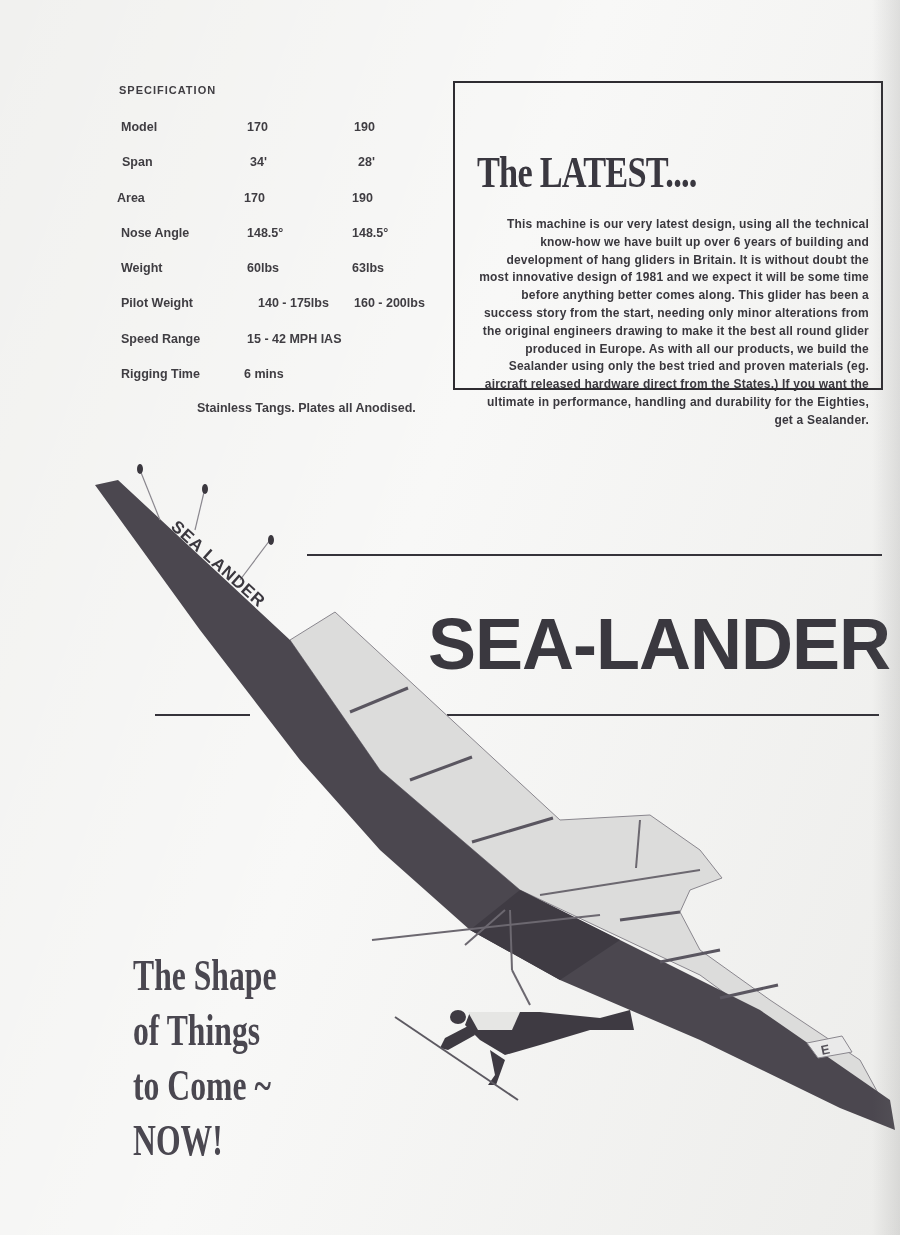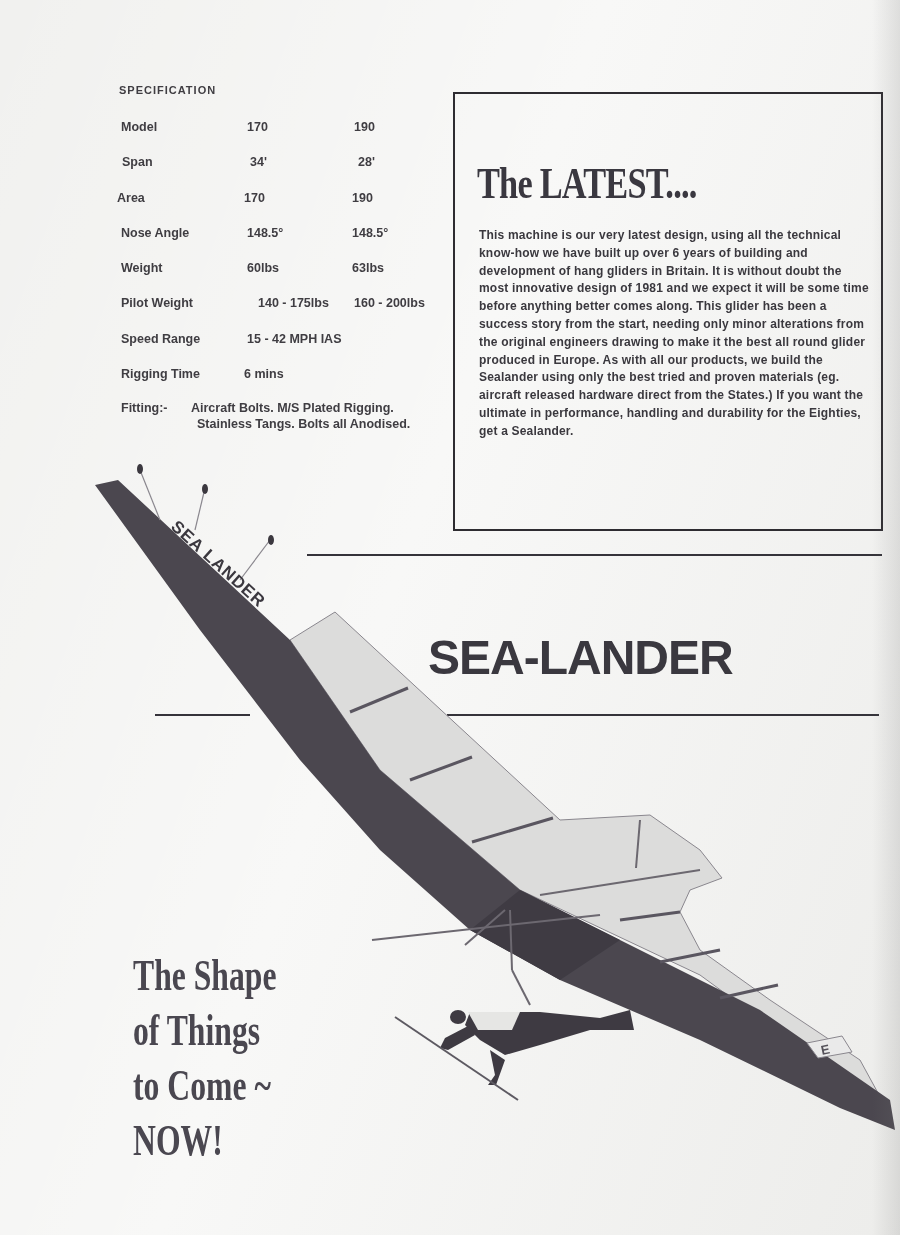--- a/index.html
+++ b/index.html
@@ -28,43 +28,44 @@
   .spec-row .v1 { position: absolute; left: 126px; }
   .spec-row .v2 { position: absolute; left: 233px; }
   .fitting { position: absolute; left: 0; top: 316px; font-weight: bold; font-size: 12.5px; color: #3f3d42; line-height: 16px; white-space: nowrap; }
   .fitting .lbl { display: inline-block; width: 70px; }
   .fitting .line2, .fitting .line3 { padding-left: 76px; }
   .fitting .line3 { padding-left: 74px; }
   sup { font-size: 9px; font-weight: normal; }
 
   
   .latest-box {
-    position: absolute; left: 453px; top: 92px; width: 430px; height: 439px;
+    position: absolute; left: 453px; top: 81px; width: 430px; height: 309px;
     border: 2px solid #2e2c31; box-sizing: border-box;
   }
   .latest-title {
     position: absolute; left: 22px; top: 64px;
     font-family: "Liberation Serif", serif; font-weight: bold;
     font-size: 44px; color: #3a3840; letter-spacing: -1px;
     transform: scaleX(0.78); transform-origin: left top;
     white-space: nowrap;
   }
   .latest-body {
     position: absolute; left: 24px; top: 133px; width: 390px;
     font-weight: bold; font-size: 12px; line-height: 17.8px; color: #3a383e;
     letter-spacing: 0.2px;
+    text-align: right;
   }
 
   
   .rule { position: absolute; height: 2px; background: #35333a; }
 
   .brand {
     position: absolute; left: 428px; top: 603px;
     font-family: "Liberation Sans", sans-serif; font-weight: bold;
-    font-size: 48px; color: #3a383f; letter-spacing: -1px; white-space: nowrap; margin-top: 27px;
+    font-size: 72px; color: #3a383f; letter-spacing: -1px; white-space: nowrap;
   }
 
   .slogan {
     position: absolute; left: 133px; top: 948px;
     font-family: "Liberation Serif", serif; font-weight: bold;
     font-size: 44px; line-height: 55px; color: #4a4750;
     transform: scaleX(0.72); transform-origin: left top; white-space: nowrap;
   }
 
   .photo { position: absolute; left: 0; top: 0; width: 900px; height: 1235px; pointer-events: none; }
@@ -108,22 +109,21 @@
   </div>
   <div class="spec-row" style="top:248px;left:2px">
     <span class="lbl">Speed Range</span>
     <span class="v1">15 - 42 MPH  IAS</span>
   </div>
   <div class="spec-row" style="top:283px;left:2px">
     <span class="lbl">Rigging Time</span>
     <span class="v1" style="left:123px">6 mins</span>
   </div>
   <div class="fitting" style="left:2px">
-    <div><span class="lbl">Fitting:-</span><span>Aircraft Bolts.  M/S Plated Rigging.</span></div>
-    <div class="line2">Stainless Tangs. Bolts all Anodised.</div>
+    <div class="line2">Stainless Tangs. Plates all Anodised.</div>
   </div>
 </div>
 
 <div class="latest-box">
   <div class="latest-title">The LATEST....</div>
   <div class="latest-body">This machine is our very latest design, using all the technical know-how we have built up over 6 years of building and development of hang gliders in Britain.  It is without doubt the most innovative design of 1981 and we expect it will be some time before anything better comes along. This glider has been a success story from the start, needing only minor alterations from the original engineers drawing to make it the best all round glider produced in Europe. As with all our products, we build the Sealander using only the best tried and proven materials (eg. aircraft released hardware direct from the States.)  If you want the ultimate in performance, handling and durability for the Eighties, get a Sealander.</div>
 </div>
 
 <div class="rule" style="left:307px;top:554px;width:575px"></div>
 <div class="rule" style="left:155px;top:714px;width:95px"></div>

